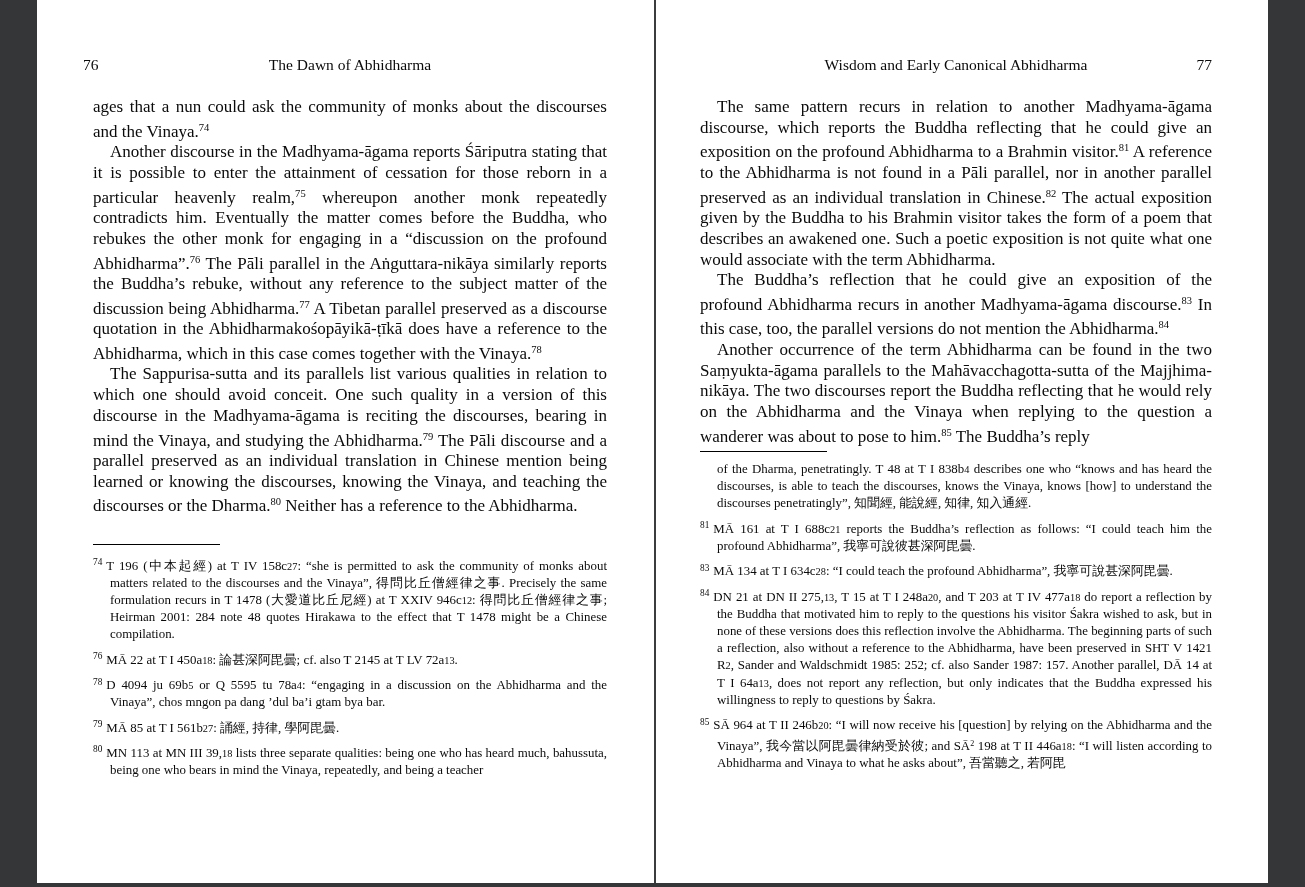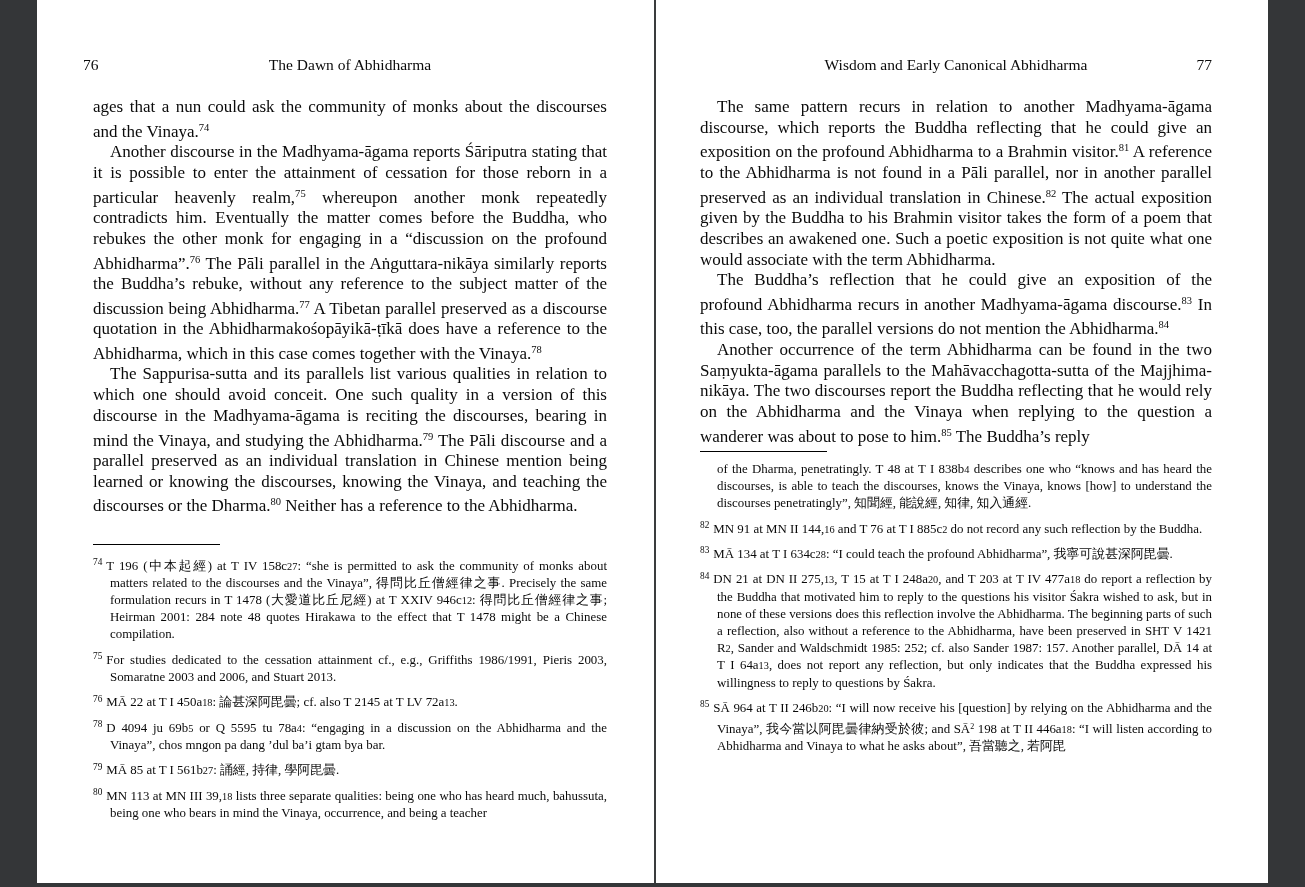--- a/index.html
+++ b/index.html
@@ -68,25 +68,24 @@
 
       <div class="body-text">
         <p class="para noindent"><span>ages that a nun could ask the community of monks about the discourses and the Vinaya.</span><span class="seg-sup">74</span></p>
         <p class="para"><span>Another discourse in the </span><span class="seg-i">Madhyama-āgama</span><span> reports Śāriputra stating that it is possible to enter the attainment of cessation for those reborn in a particular heavenly realm,</span><span class="seg-sup">75</span><span> whereupon another monk repeatedly contradicts him. Eventually the matter comes before the Buddha, who rebukes the other monk for engaging in a “discussion on the profound Abhidharma”.</span><span class="seg-sup">76</span><span> The Pāli parallel in the </span><span class="seg-i">Aṅguttara-nikāya</span><span> similarly reports the Buddha’s rebuke, without any reference to the subject matter of the discussion being Abhidharma.</span><span class="seg-sup">77</span><span> A Tibetan parallel preserved as a discourse quotation in the </span><span class="seg-i">Abhidharmakośopāyikā-ṭīkā</span><span> does have a reference to the Abhidharma, which in this case comes together with the Vinaya.</span><span class="seg-sup">78</span></p>
         <p class="para"><span>The </span><span class="seg-i">Sappurisa-sutta</span><span> and its parallels list various qualities in relation to which one should avoid conceit. One such quality in a version of this discourse in the </span><span class="seg-i">Madhyama-āgama</span><span> is reciting the discourses, bearing in mind the Vinaya, and studying the Abhidharma.</span><span class="seg-sup">79</span><span> The Pāli discourse and a parallel preserved as an individual translation in Chinese mention being learned or knowing the discourses, knowing the Vinaya, and teaching the discourses or the Dharma.</span><span class="seg-sup">80</span><span> Neither has a reference to the Abhidharma.</span></p>
       </div>
 
       <div class="footnotes">
         <div class="fn-rule"></div>
         <div class="fn"><span class="fn-num">74</span><span><span>T 196 (中本起經) at T IV 158c</span><span class="seg-sm">27</span><span>: “she is permitted to ask the community of monks about matters related to the discourses and the Vinaya”, 得問比丘僧經律之事. Precisely the same formulation recurs in T 1478 (大愛道比丘尼經) at T XXIV 946c</span><span class="seg-sm">12</span><span>: 得問比丘僧經律之事; Heirman 2001: 284 note 48 quotes Hirakawa to the effect that T 1478 might be a Chinese compilation.</span></span></div>
-        <div class="fn"><span class="fn-num">75</span><span><span>For studies dedicated to the cessation attainment cf., e.g., Griffiths 1986/1991, Pieris 2003, Somaratne 2003 and 2006, and Stuart 2013.</span></span></div>
         <div class="fn"><span class="fn-num">76</span><span><span>MĀ 22 at T I 450a</span><span class="seg-sm">18</span><span>: 論甚深阿毘曇; cf. also T 2145 at T LV 72a</span><span class="seg-sm">13</span><span>.</span></span></div>
         <div class="fn"><span class="fn-num">78</span><span><span>D 4094 </span><span class="seg-i">ju</span><span> 69b</span><span class="seg-sm">5</span><span> or Q 5595 </span><span class="seg-i">tu</span><span> 78a</span><span class="seg-sm">4</span><span>: “engaging in a discussion on the Abhidharma and the Vinaya”, </span><span class="seg-i">chos mngon pa dang ’dul ba’i gtam bya bar</span><span>.</span></span></div>
         <div class="fn"><span class="fn-num">79</span><span><span>MĀ 85 at T I 561b</span><span class="seg-sm">27</span><span>: 誦經, 持律, 學阿毘曇.</span></span></div>
-        <div class="fn"><span class="fn-num">80</span><span><span>MN 113 at MN III 39,</span><span class="seg-sm">18</span><span> lists three separate qualities: being one who has heard much, </span><span class="seg-i">bahussuta</span><span>, being one who bears in mind the Vinaya, </span><span class="seg-i">occurrence</span><span>, and being a teacher</span></span></div>
+        <div class="fn"><span class="fn-num">80</span><span><span>MN 113 at MN III 39,</span><span class="seg-sm">18</span><span> lists three separate qualities: being one who has heard much, </span><span class="seg-i">bahussuta</span><span>, being one who bears in mind the Vinaya, </span><span class="seg-i">repeatedly</span><span>, and being a teacher</span></span></div>
       </div>
     </section>
 
     <div class="divider"></div>
 
     <section class="page page-right">
       <header class="running-head">
         <span class="pagenum pn-left"></span>
         <span class="head-title">Wisdom and Early Canonical Abhidharma</span>
         <span class="pagenum pn-right">77</span>
@@ -94,21 +93,21 @@
 
       <div class="body-text">
         <p class="para"><span>The same pattern recurs in relation to another </span><span class="seg-i">Madhyama-āgama</span><span> discourse, which reports the Buddha reflecting that he could give an exposition on the profound Abhidharma to a Brahmin visitor.</span><span class="seg-sup">81</span><span> A reference to the Abhidharma is not found in a Pāli parallel, nor in another parallel preserved as an individual translation in Chinese.</span><span class="seg-sup">82</span><span> The actual exposition given by the Buddha to his Brahmin visitor takes the form of a poem that describes an awakened one. Such a poetic exposition is not quite what one would associate with the term Abhidharma.</span></p>
         <p class="para"><span>The Buddha’s reflection that he could give an exposition of the profound Abhidharma recurs in another </span><span class="seg-i">Madhyama-āgama</span><span> discourse.</span><span class="seg-sup">83</span><span> In this case, too, the parallel versions do not mention the Abhidharma.</span><span class="seg-sup">84</span></p>
         <p class="para"><span>Another occurrence of the term Abhidharma can be found in the two </span><span class="seg-i">Saṃyukta-āgama</span><span> parallels to the </span><span class="seg-i">Mahāvacchagotta-sutta</span><span> of the </span><span class="seg-i">Majjhima-nikāya</span><span>. The two discourses report the Buddha reflecting that he would rely on the Abhidharma and the Vinaya when replying to the question a wanderer was about to pose to him.</span><span class="seg-sup">85</span><span> The Buddha’s reply</span></p>
       </div>
 
       <div class="footnotes">
         <div class="fn-rule"></div>
         <div class="fn cont"><span><span>of the Dharma, </span><span class="seg-i">penetratingly</span><span>. T 48 at T I 838b</span><span class="seg-sm">4</span><span> describes one who “knows and has heard the discourses, is able to teach the discourses, knows the Vinaya, knows [how] to understand the discourses penetratingly”, 知聞經, 能說經, 知律, 知入通經.</span></span></div>
-        <div class="fn"><span class="fn-num">82</span><span><span>MN 91 at MN II 144,</span><span class="seg-sm">16</span><span> and T 76 at T I 885c</span><span class="seg-sm">2</span><span> do not record any such reflection by the Buddha.</span></span></div>
+        <div class="fn"><span class="fn-num">81</span><span><span>MĀ 161 at T I 688c</span><span class="seg-sm">21</span><span> reports the Buddha’s reflection as follows: “I could teach him the profound Abhidharma”, 我寧可說彼甚深阿毘曇.</span></span></div>
         <div class="fn"><span class="fn-num">83</span><span><span>MĀ 134 at T I 634c</span><span class="seg-sm">28</span><span>: “I could teach the profound Abhidharma”, 我寧可說甚深阿毘曇.</span></span></div>
         <div class="fn"><span class="fn-num">84</span><span><span>DN 21 at DN II 275,</span><span class="seg-sm">13</span><span>, T 15 at T I 248a</span><span class="seg-sm">20</span><span>, and T 203 at T IV 477a</span><span class="seg-sm">18</span><span> do report a reflection by the Buddha that motivated him to reply to the questions his visitor Śakra wished to ask, but in none of these versions does this reflection involve the Abhidharma. The beginning parts of such a reflection, also without a reference to the Abhidharma, have been preserved in SHT V 1421 R</span><span class="seg-sm">2</span><span>, Sander and Waldschmidt 1985: 252; cf. also Sander 1987: 157. Another parallel, DĀ 14 at T I 64a</span><span class="seg-sm">13</span><span>, does not report any reflection, but only indicates that the Buddha expressed his willingness to reply to questions by Śakra.</span></span></div>
         <div class="fn"><span class="fn-num">85</span><span><span>SĀ 964 at T II 246b</span><span class="seg-sm">20</span><span>: “I will now receive his [question] by relying on the Abhidharma and the Vinaya”, 我今當以阿毘曇律納受於彼; and SĀ</span><span class="seg-sup">2</span><span> 198 at T II 446a</span><span class="seg-sm">18</span><span>: “I will listen according to Abhidharma and Vinaya to what he asks about”, 吾當聽之, 若阿毘</span></span></div>
       </div>
     </section>
 
   </div>
 </div>
 
 </body></html>

